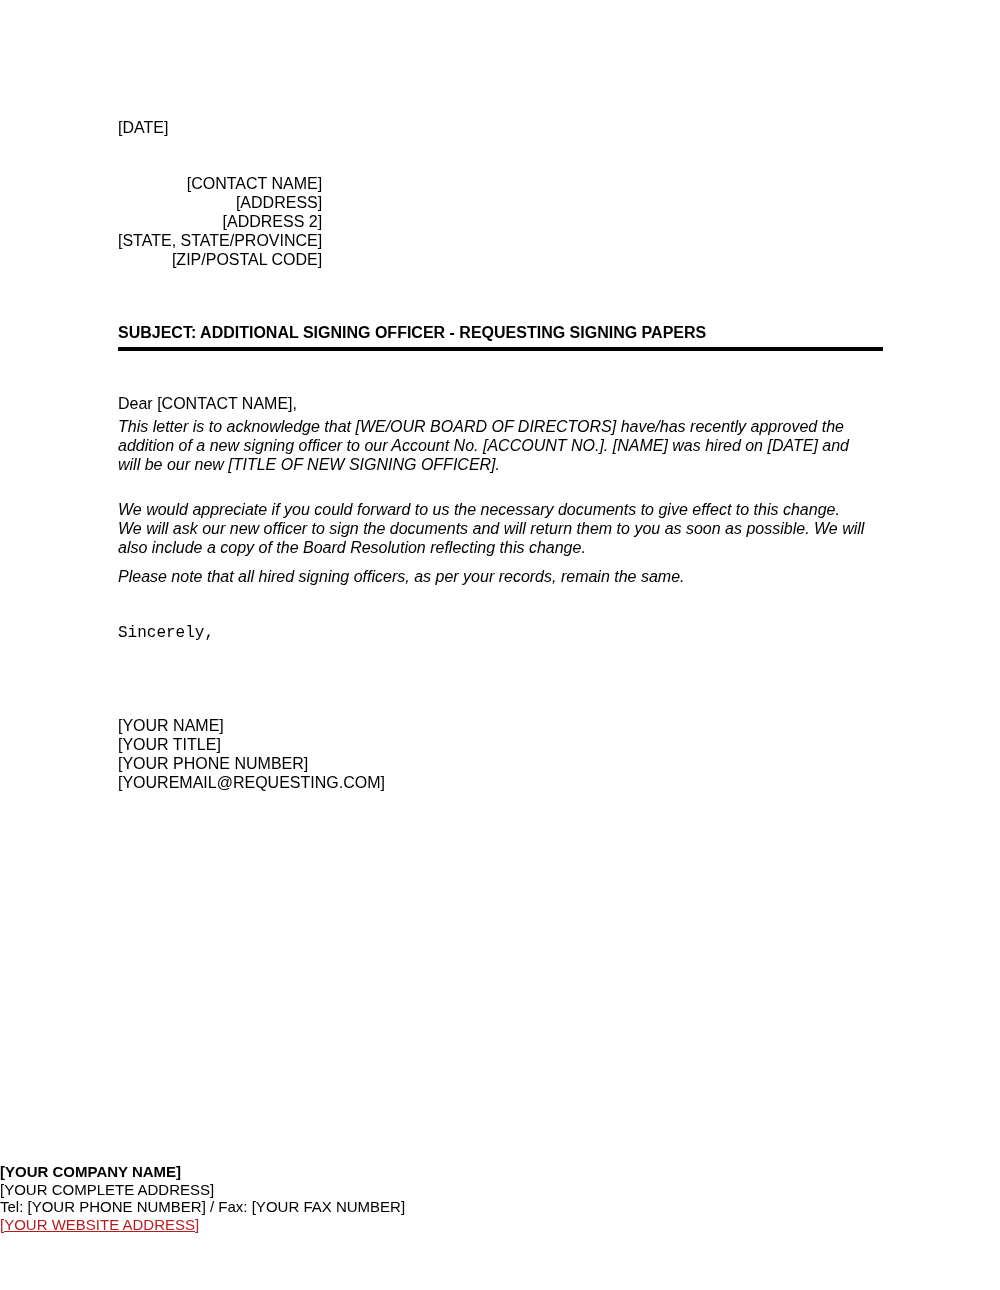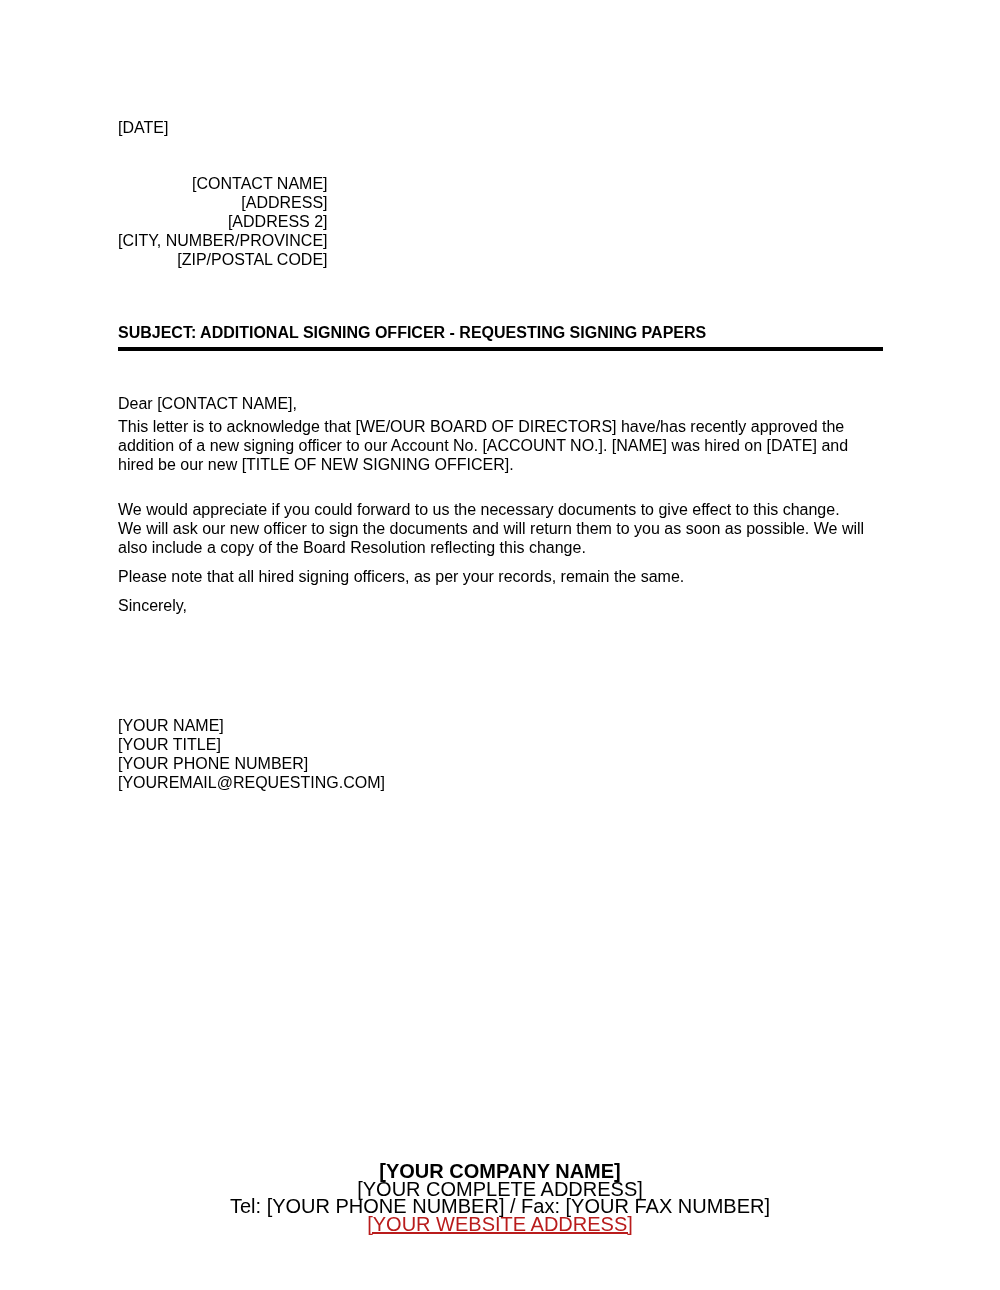--- a/index.html
+++ b/index.html
@@ -5,62 +5,62 @@
     html, body { margin: 0; padding: 0; background: #ffffff; }
     body { width: 1000px; height: 1290px; position: relative; overflow: hidden;
            font-family: "Liberation Sans", sans-serif; color: #000; }
     .page { position: absolute; left: 0; top: 0; width: 1000px; height: 1290px; }
     .line { position: absolute; left: 118px; font-size: 16px; line-height: 19px; white-space: nowrap; }
     .block { position: absolute; left: 118px; font-size: 16px; line-height: 19px; }
     .block div { white-space: nowrap; }
     .subject { position: absolute; left: 118px; top: 323px; font-size: 16px; font-weight: bold; line-height: 19px; white-space: nowrap; }
     .rule { position: absolute; left: 118px; top: 347px; width: 765px; height: 4px; background: #000; }
     .para { position: absolute; left: 118px; width: 780px; font-size: 16px; line-height: 19px; }
-    .para div { white-space: nowrap; }
-    .footer { position: absolute; left: 0; width: 1000px; top: 1163px; text-align: center; font-size: 20px; line-height: 17.5px; }
+    .para div { white-space: nowrap; font-style: italic; }
+    .footer { position: absolute; left: 0; width: 1000px; top: 1163px; text-align: left; font-size: 15px; line-height: 17.5px; }
     .footer .company { font-weight: bold; }
     .footer a { color: #b91c1c; text-decoration: underline; }
   </style>
 </head>
 <body>
 
 <div class="page">
 
   <div class="line" style="top:118px;">[DATE]</div>
 
   <div class="block" style="top:174px;text-align:right;">
     <div>[CONTACT NAME]</div>
     <div>[ADDRESS]</div>
     <div>[ADDRESS 2]</div>
-    <div>[CITY, NUMBER/PROVINCE]</div>
+    <div>[STATE, STATE/PROVINCE]</div>
     <div>[ZIP/POSTAL CODE]</div>
   </div>
 
   <div class="subject">SUBJECT: ADDITIONAL SIGNING OFFICER - REQUESTING SIGNING PAPERS</div>
   <div class="rule"></div>
 
   <div class="line" style="top:394px;">Dear [CONTACT NAME],</div>
 
   <div class="para" style="top:417px;">
     <div>This letter is to acknowledge that [WE/OUR BOARD OF DIRECTORS] have/has recently approved the</div>
     <div>addition of a new signing officer to our Account No. [ACCOUNT NO.]. [NAME] was hired on [DATE] and</div>
-    <div>hired be our new [TITLE OF NEW SIGNING OFFICER].</div>
+    <div>will be our new [TITLE OF NEW SIGNING OFFICER].</div>
   </div>
 
   <div class="para" style="top:500px;">
     <div>We would appreciate if you could forward to us the necessary documents to give effect to this change.</div>
     <div>We will ask our new officer to sign the documents and will return them to you as soon as possible. We will</div>
     <div>also include a copy of the Board Resolution reflecting this change.</div>
   </div>
 
   <div class="para" style="top:567px;">
     <div>Please note that all hired signing officers, as per your records, remain the same.</div>
   </div>
 
-  <div class="line" style="top:596px;">Sincerely,</div>
+  <div class="line" style="top:624px;font-family:Liberation Mono, monospace;">Sincerely,</div>
 
   <div class="block" style="top:716px;">
     <div>[YOUR NAME]</div>
     <div>[YOUR TITLE]</div>
     <div>[YOUR PHONE NUMBER]</div>
     <div>[YOUREMAIL@REQUESTING.COM]</div>
   </div>
 
   <div class="footer">
     <div class="company">[YOUR COMPANY NAME]</div>

